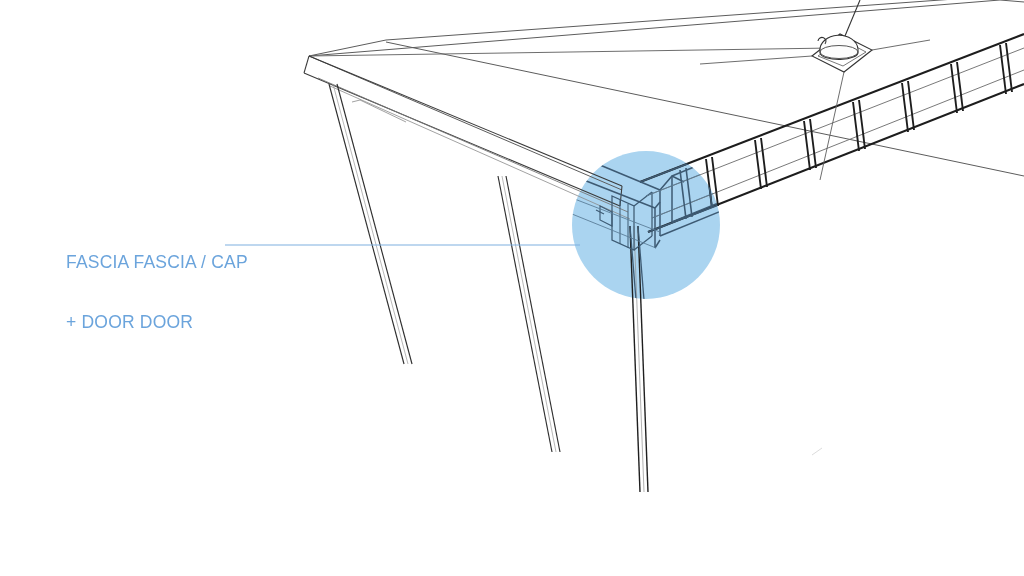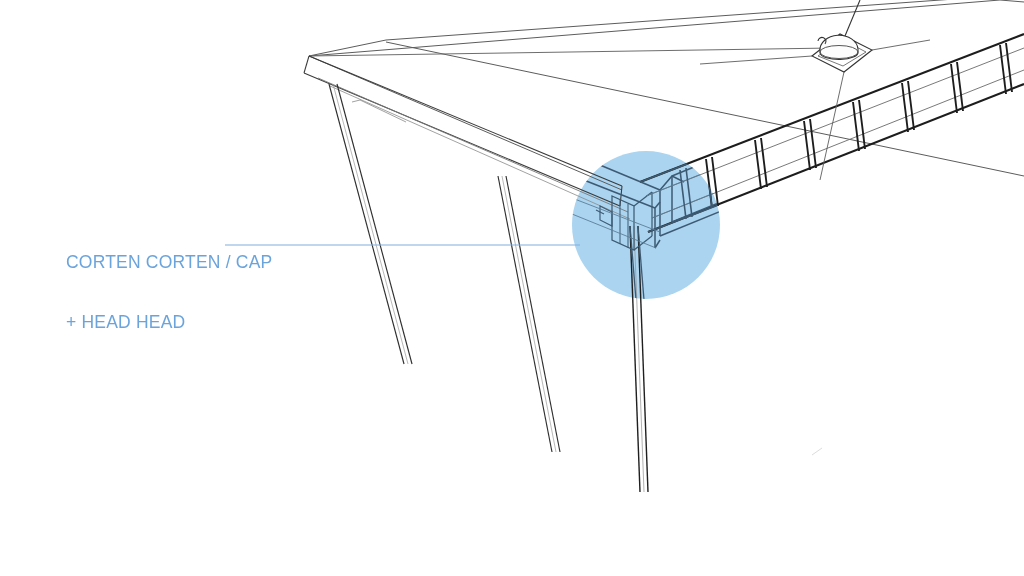--- a/index.html
+++ b/index.html
@@ -208,17 +208,17 @@
       </g>
     </g>
 
     <line x1="225" y1="245" x2="580" y2="245" stroke="#7fb0e0" stroke-width="1.1"></line>
 
     <path d="M 812 455 L 822 448" stroke="#dcdcdc" stroke-width="1" fill="none"></path>
 
   </svg>
 
   <div class="annot-label">
-    <span class="l1">CORTEN CORTEN / CAP</span>
-    <span class="l2">+ HEAD HEAD</span>
+    <span class="l1">FASCIA FASCIA / CAP</span>
+    <span class="l2">+ DOOR DOOR</span>
   </div>
 
 </div>
 
 </body></html>

